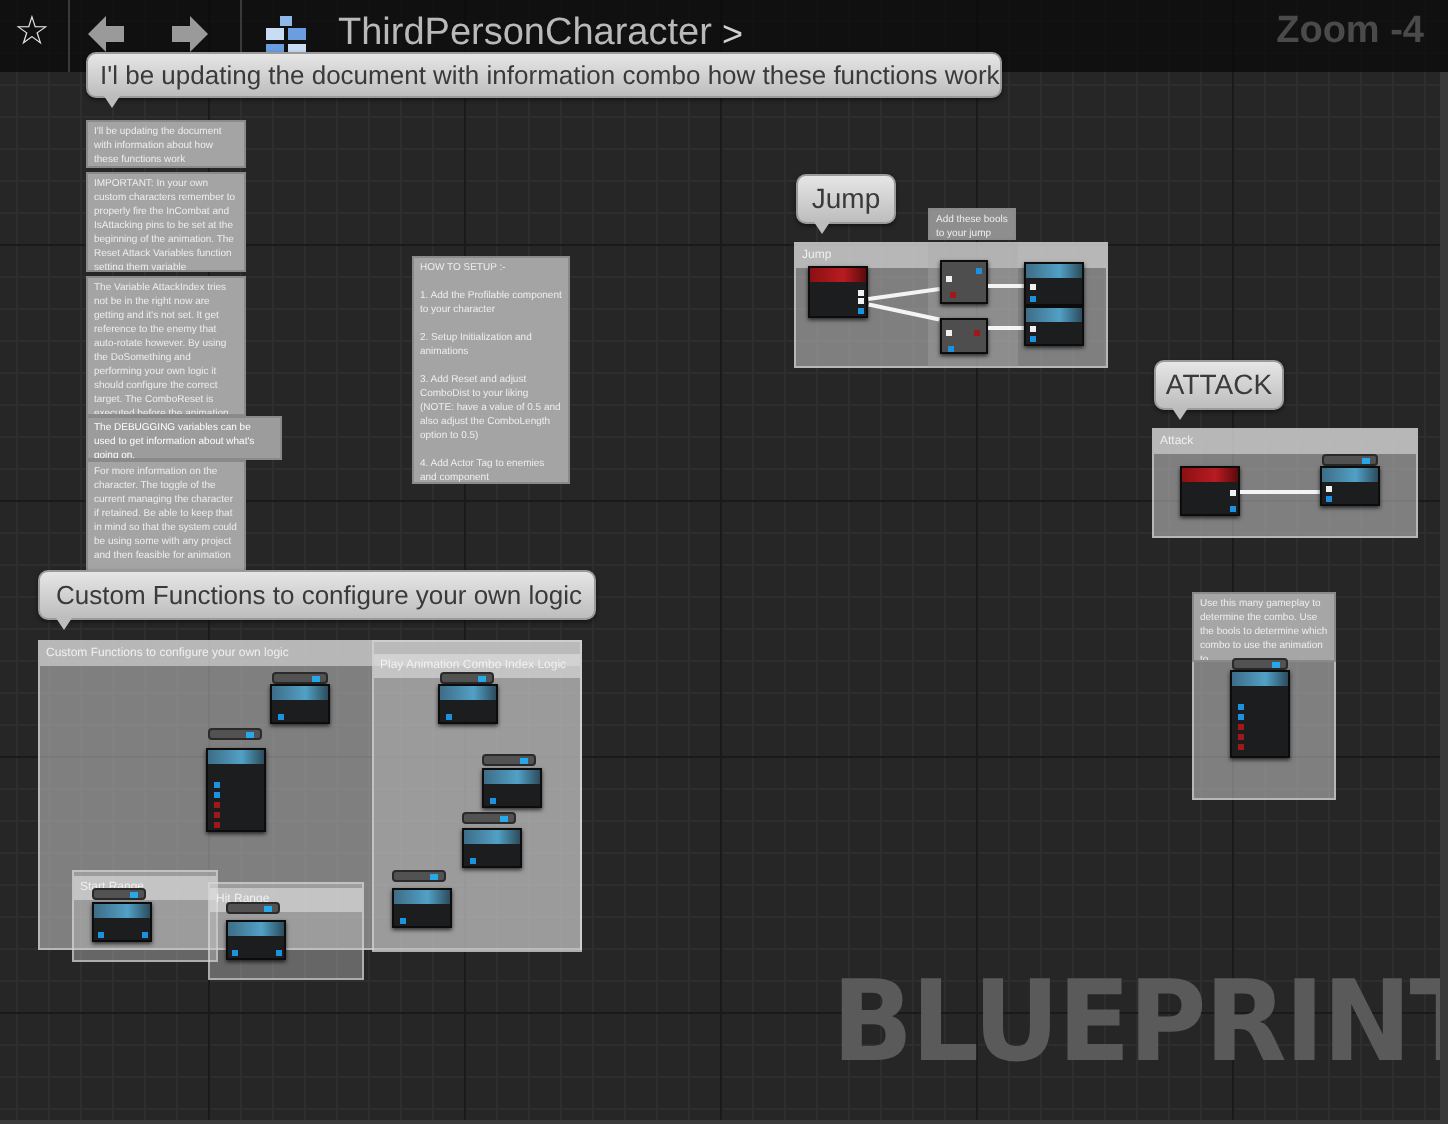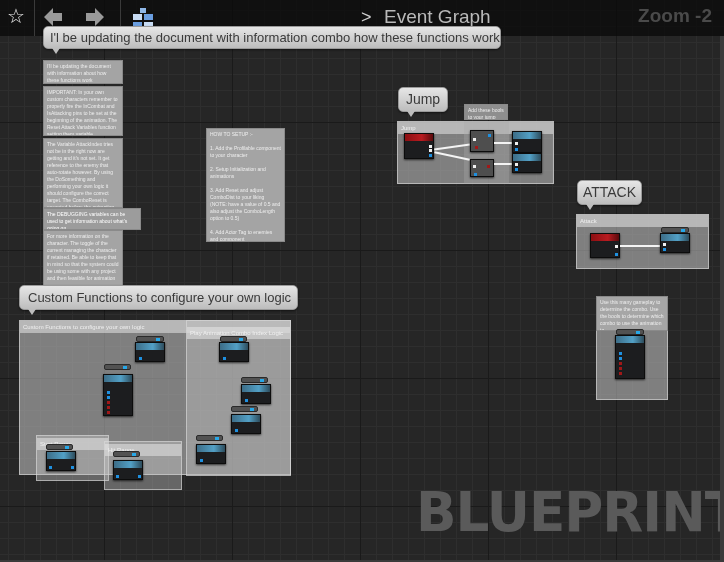--- a/index.html
+++ b/index.html
@@ -63,23 +63,23 @@
     <polygon points="20,11 11,2 11,7 2,7 2,15 11,15 11,20" fill="#9a9a9a"></polygon>
   </svg>
   <div class="tb-sep" style="left:120px"></div>
   <svg class="bp-icon" viewBox="0 0 22 22">
     <rect x="8" y="1" width="6" height="5" fill="#8fb8e8"></rect>
     <rect x="1" y="7" width="9" height="6" fill="#c8dcf4"></rect>
     <rect x="12" y="7" width="9" height="6" fill="#6a9ee0"></rect>
     <rect x="1" y="15" width="9" height="6" fill="#6a9ee0"></rect>
     <rect x="12" y="15" width="9" height="6" fill="#c8dcf4"></rect>
   </svg>
+  <div class="crumb" style="left:169px">ThirdPersonCharacter</div>
   <div class="crumb-sep">&gt;</div>
-  <div class="crumb" style="left:384px">Event Graph</div>
-  <div class="zoom-label">Zoom -2</div>
+  <div class="zoom-label">Zoom -4</div>
 </div>
 
 <div class="bubble" style="left:43px; top:26px; width:458px; height:23px; font-size:13px; line-height:21px; padding-left:6px;">I'l be updating the document with information combo how these functions work</div>
 
 <div class="note" style="left:43px; top:60px; width:80px; height:24px;">I'll be updating the document with information about how these functions work</div>
 <div class="note" style="left:43px; top:86px; width:80px; height:50px;">IMPORTANT: In your own custom characters remember to properly fire the InCombat and IsAttacking pins to be set at the beginning of the animation. The Reset Attack Variables function setting them variable</div>
 <div class="note" style="left:43px; top:138px; width:80px; height:70px;">The Variable AttackIndex tries not be in the right now are getting and it's not set. It get reference to the enemy that auto-rotate however. By using the DoSomething and performing your own logic it should configure the correct target. The ComboReset is executed before the animation</div>
 <div class="note dark" style="left:43px; top:208px; width:98px; height:22px; color:#ffffff;">The DEBUGGING variables can be used to get information about what's going on.</div>
 <div class="note" style="left:43px; top:230px; width:80px; height:58px;">For more information on the character. The toggle of the current managing the character if retained. Be able to keep that in mind so that the system could be using some with any project and then feasible for animation</div>
 

